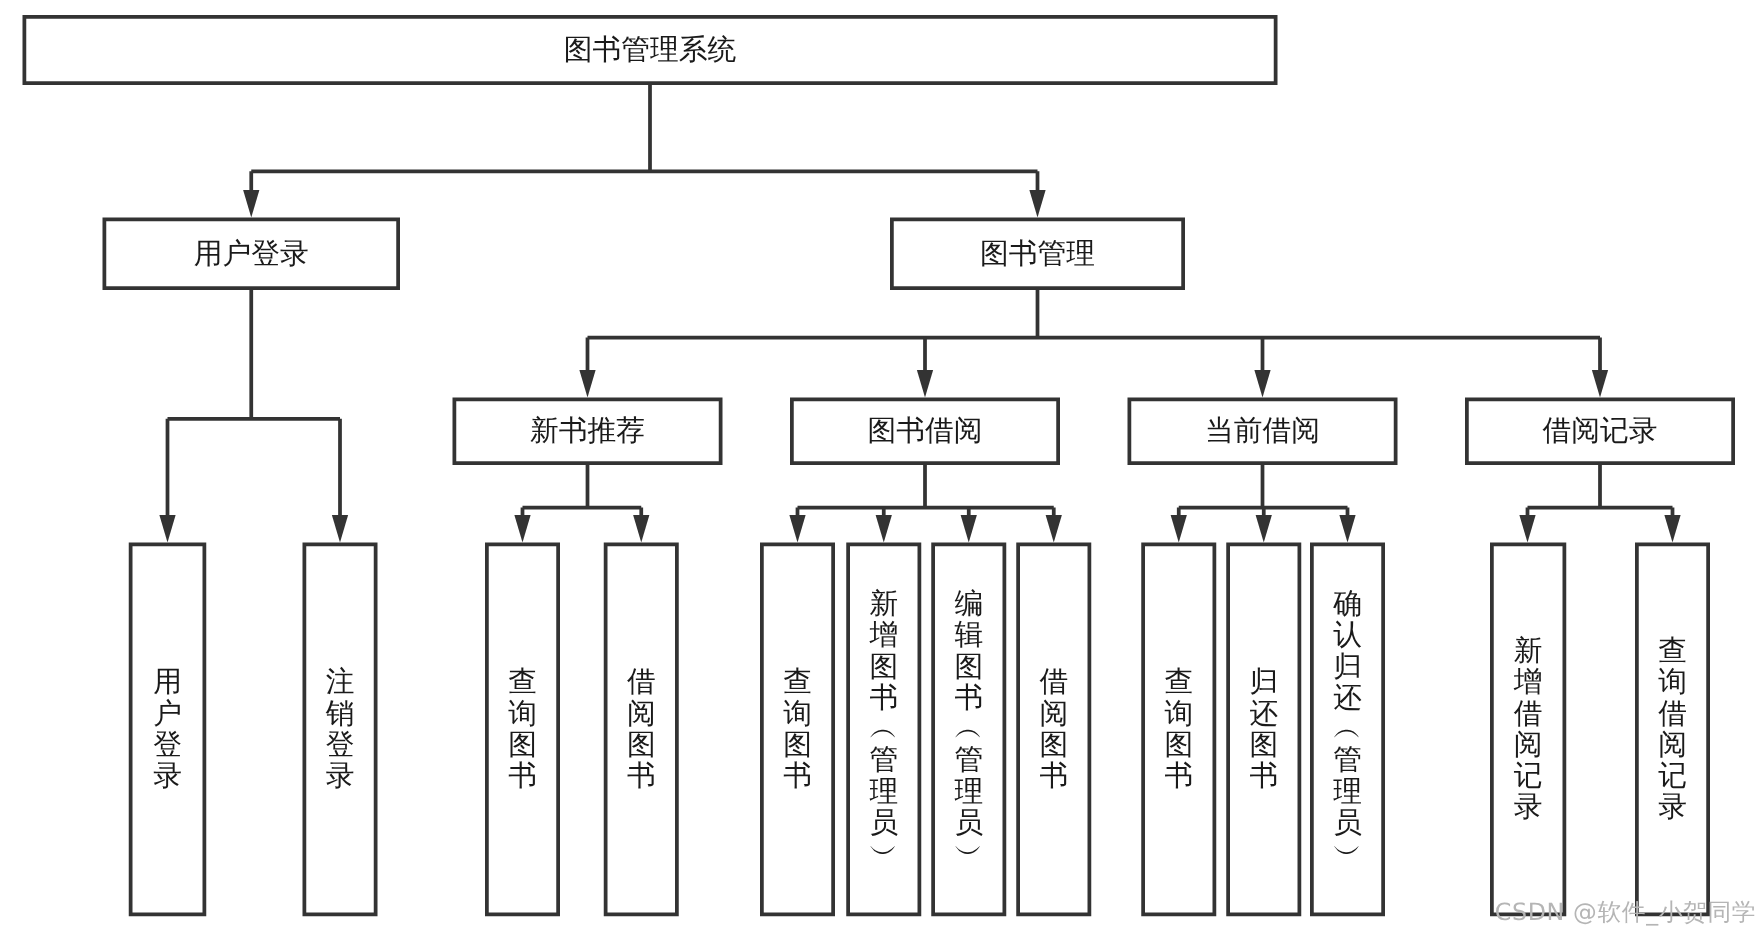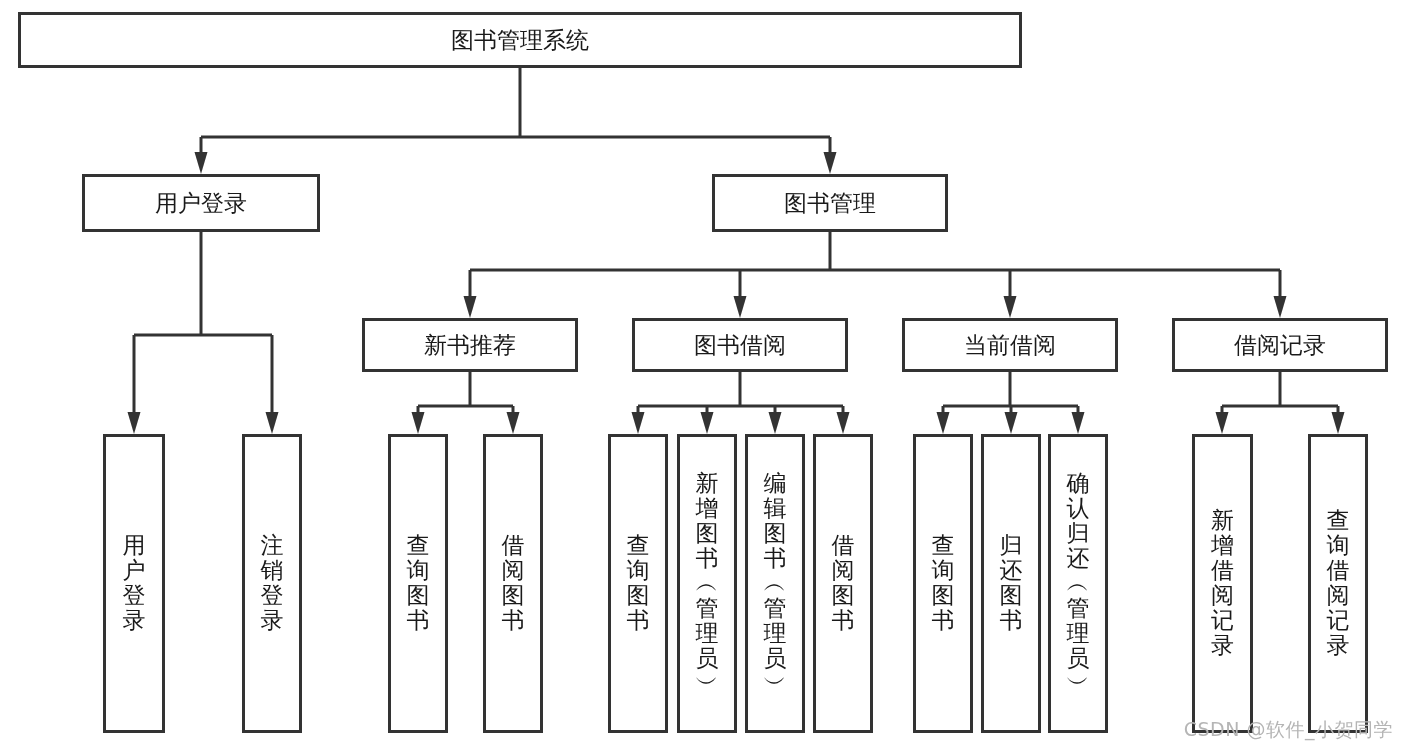--- a/index.html
+++ b/index.html
@@ -51,21 +51,21 @@
     stroke-width: 3;
     fill: none;
     stroke-linecap: butt;
   }
   .arrow-head {
     fill: #333333;
     stroke: none;
   }
   .watermark {
     position: absolute;
-    right: 12px;
+    right: 0;
     bottom: 4px;
     font-family: "DejaVu Sans", "Liberation Sans", sans-serif;
     font-size: 19px;
     color: #b5b5b5;
     white-space: nowrap;
     letter-spacing: 0.5px;
     pointer-events: none;
     user-select: none;
   }
 </style>

